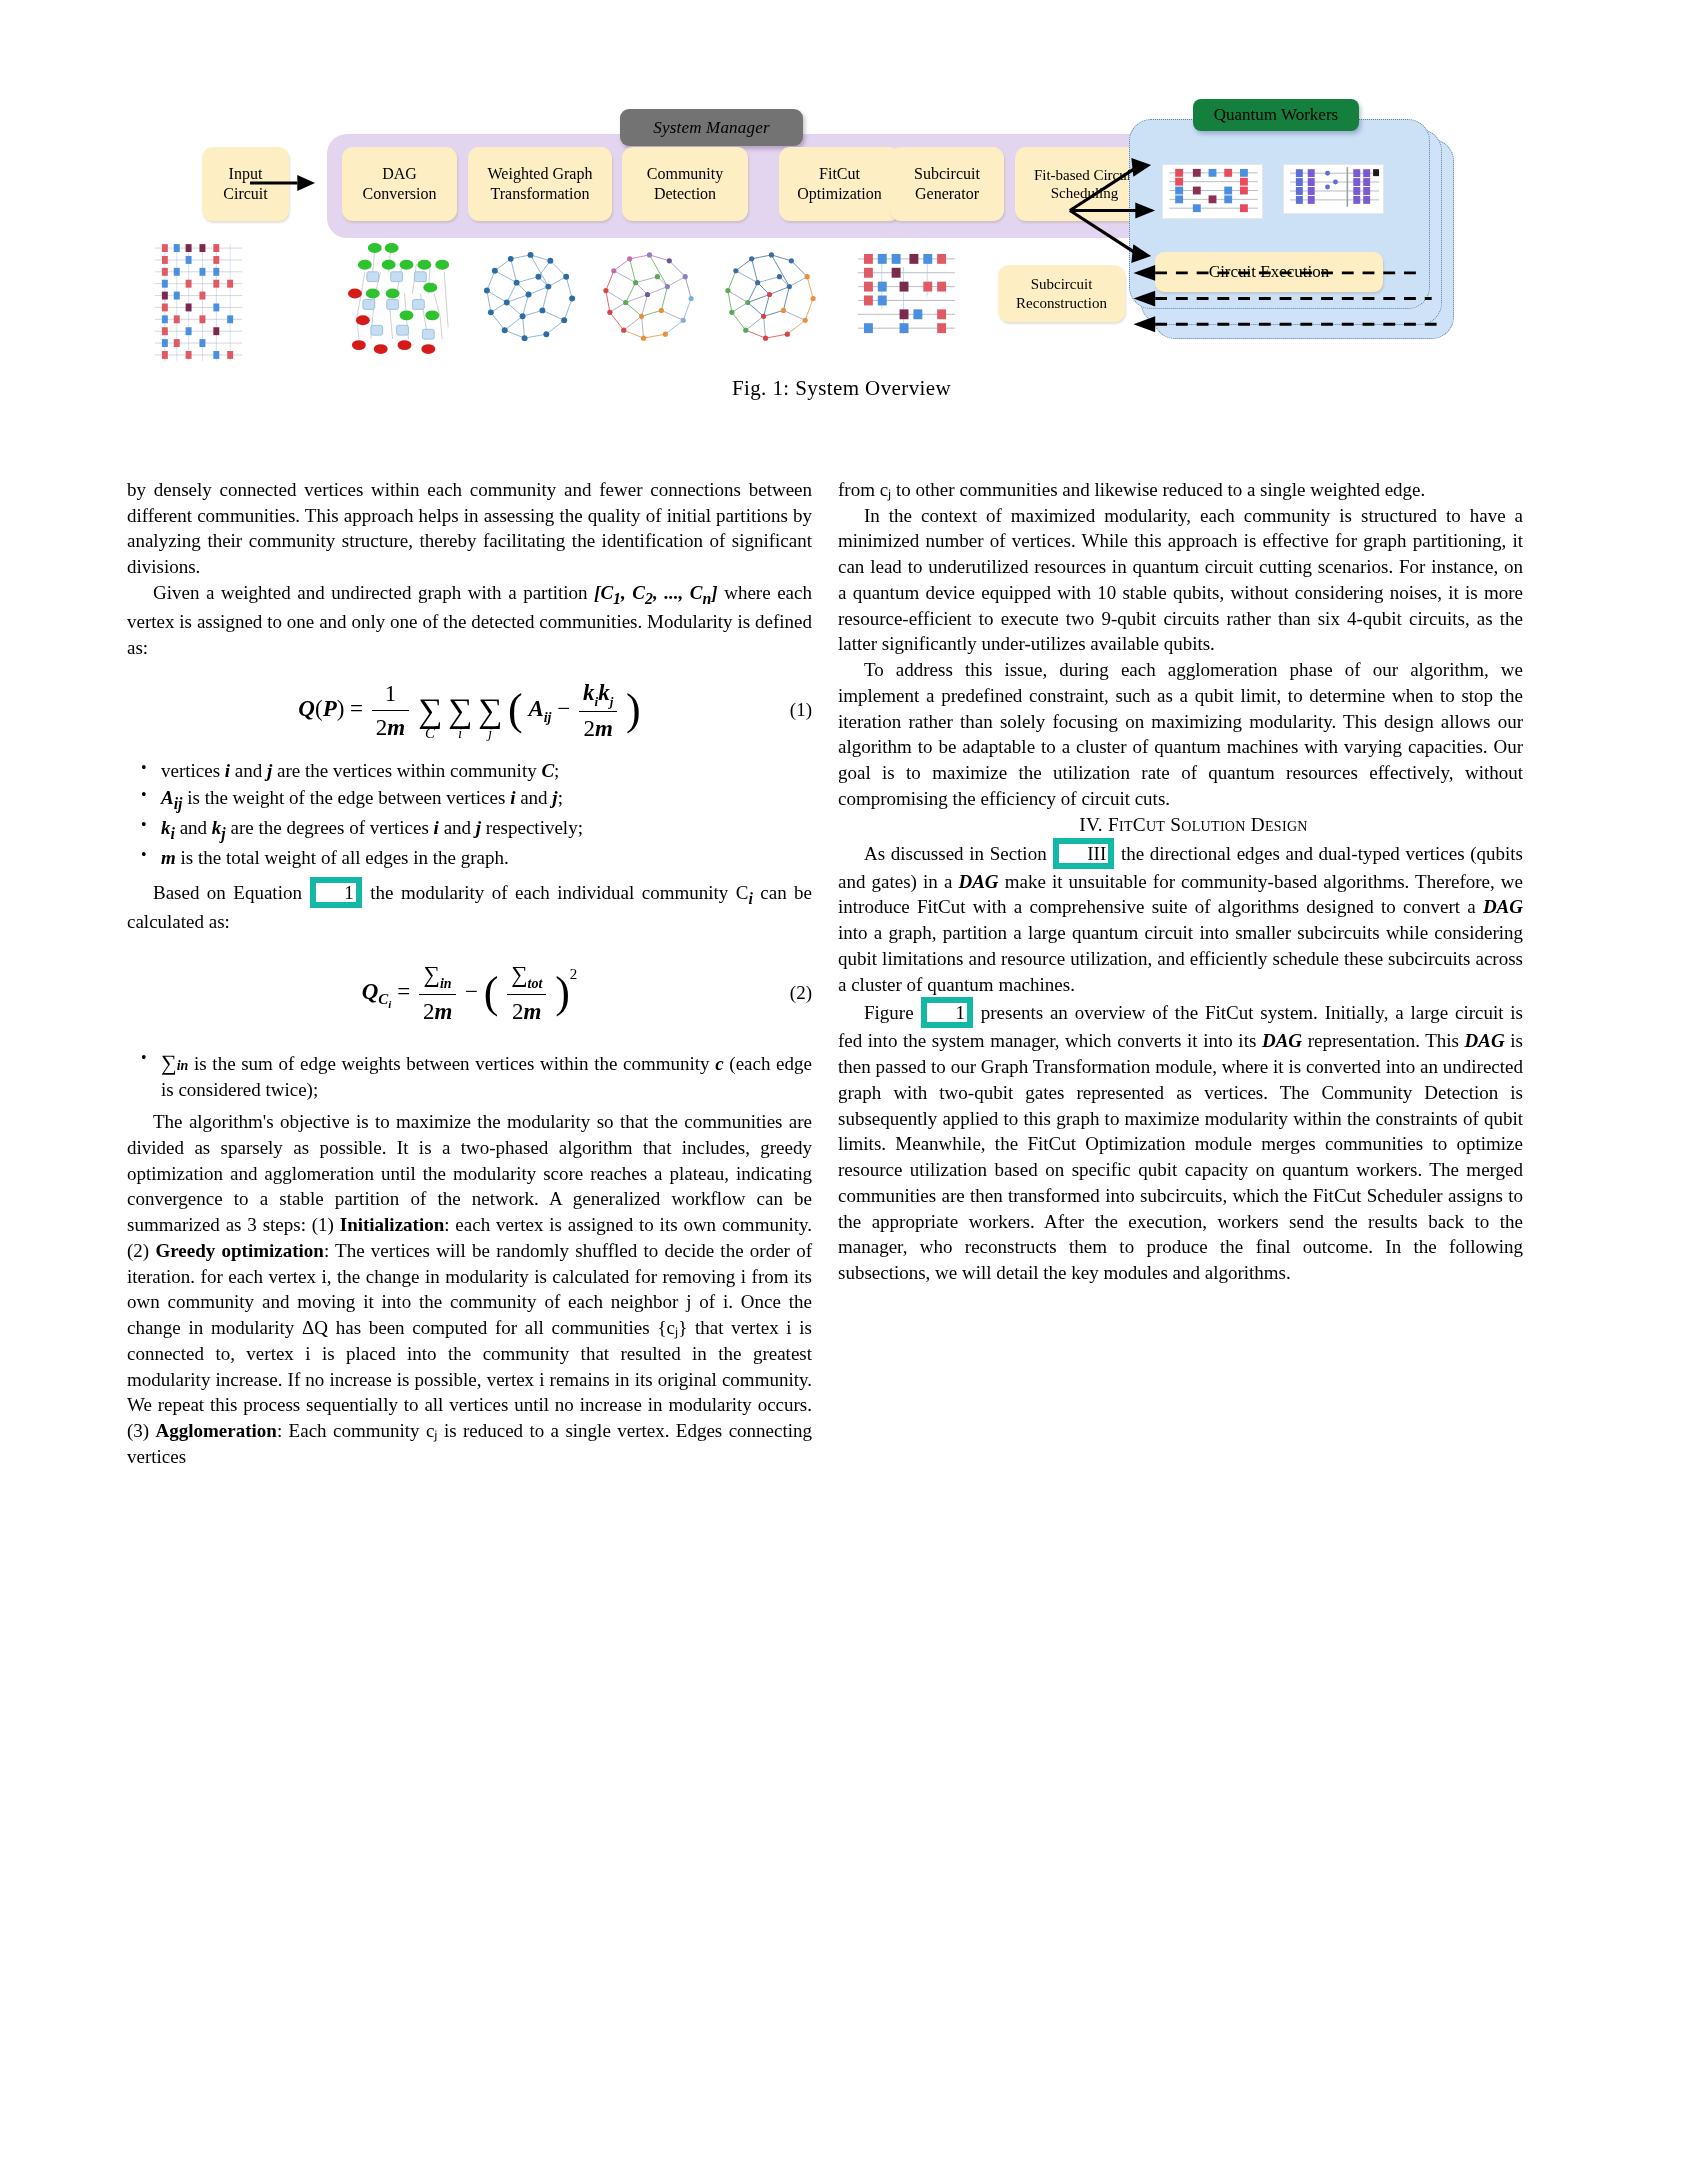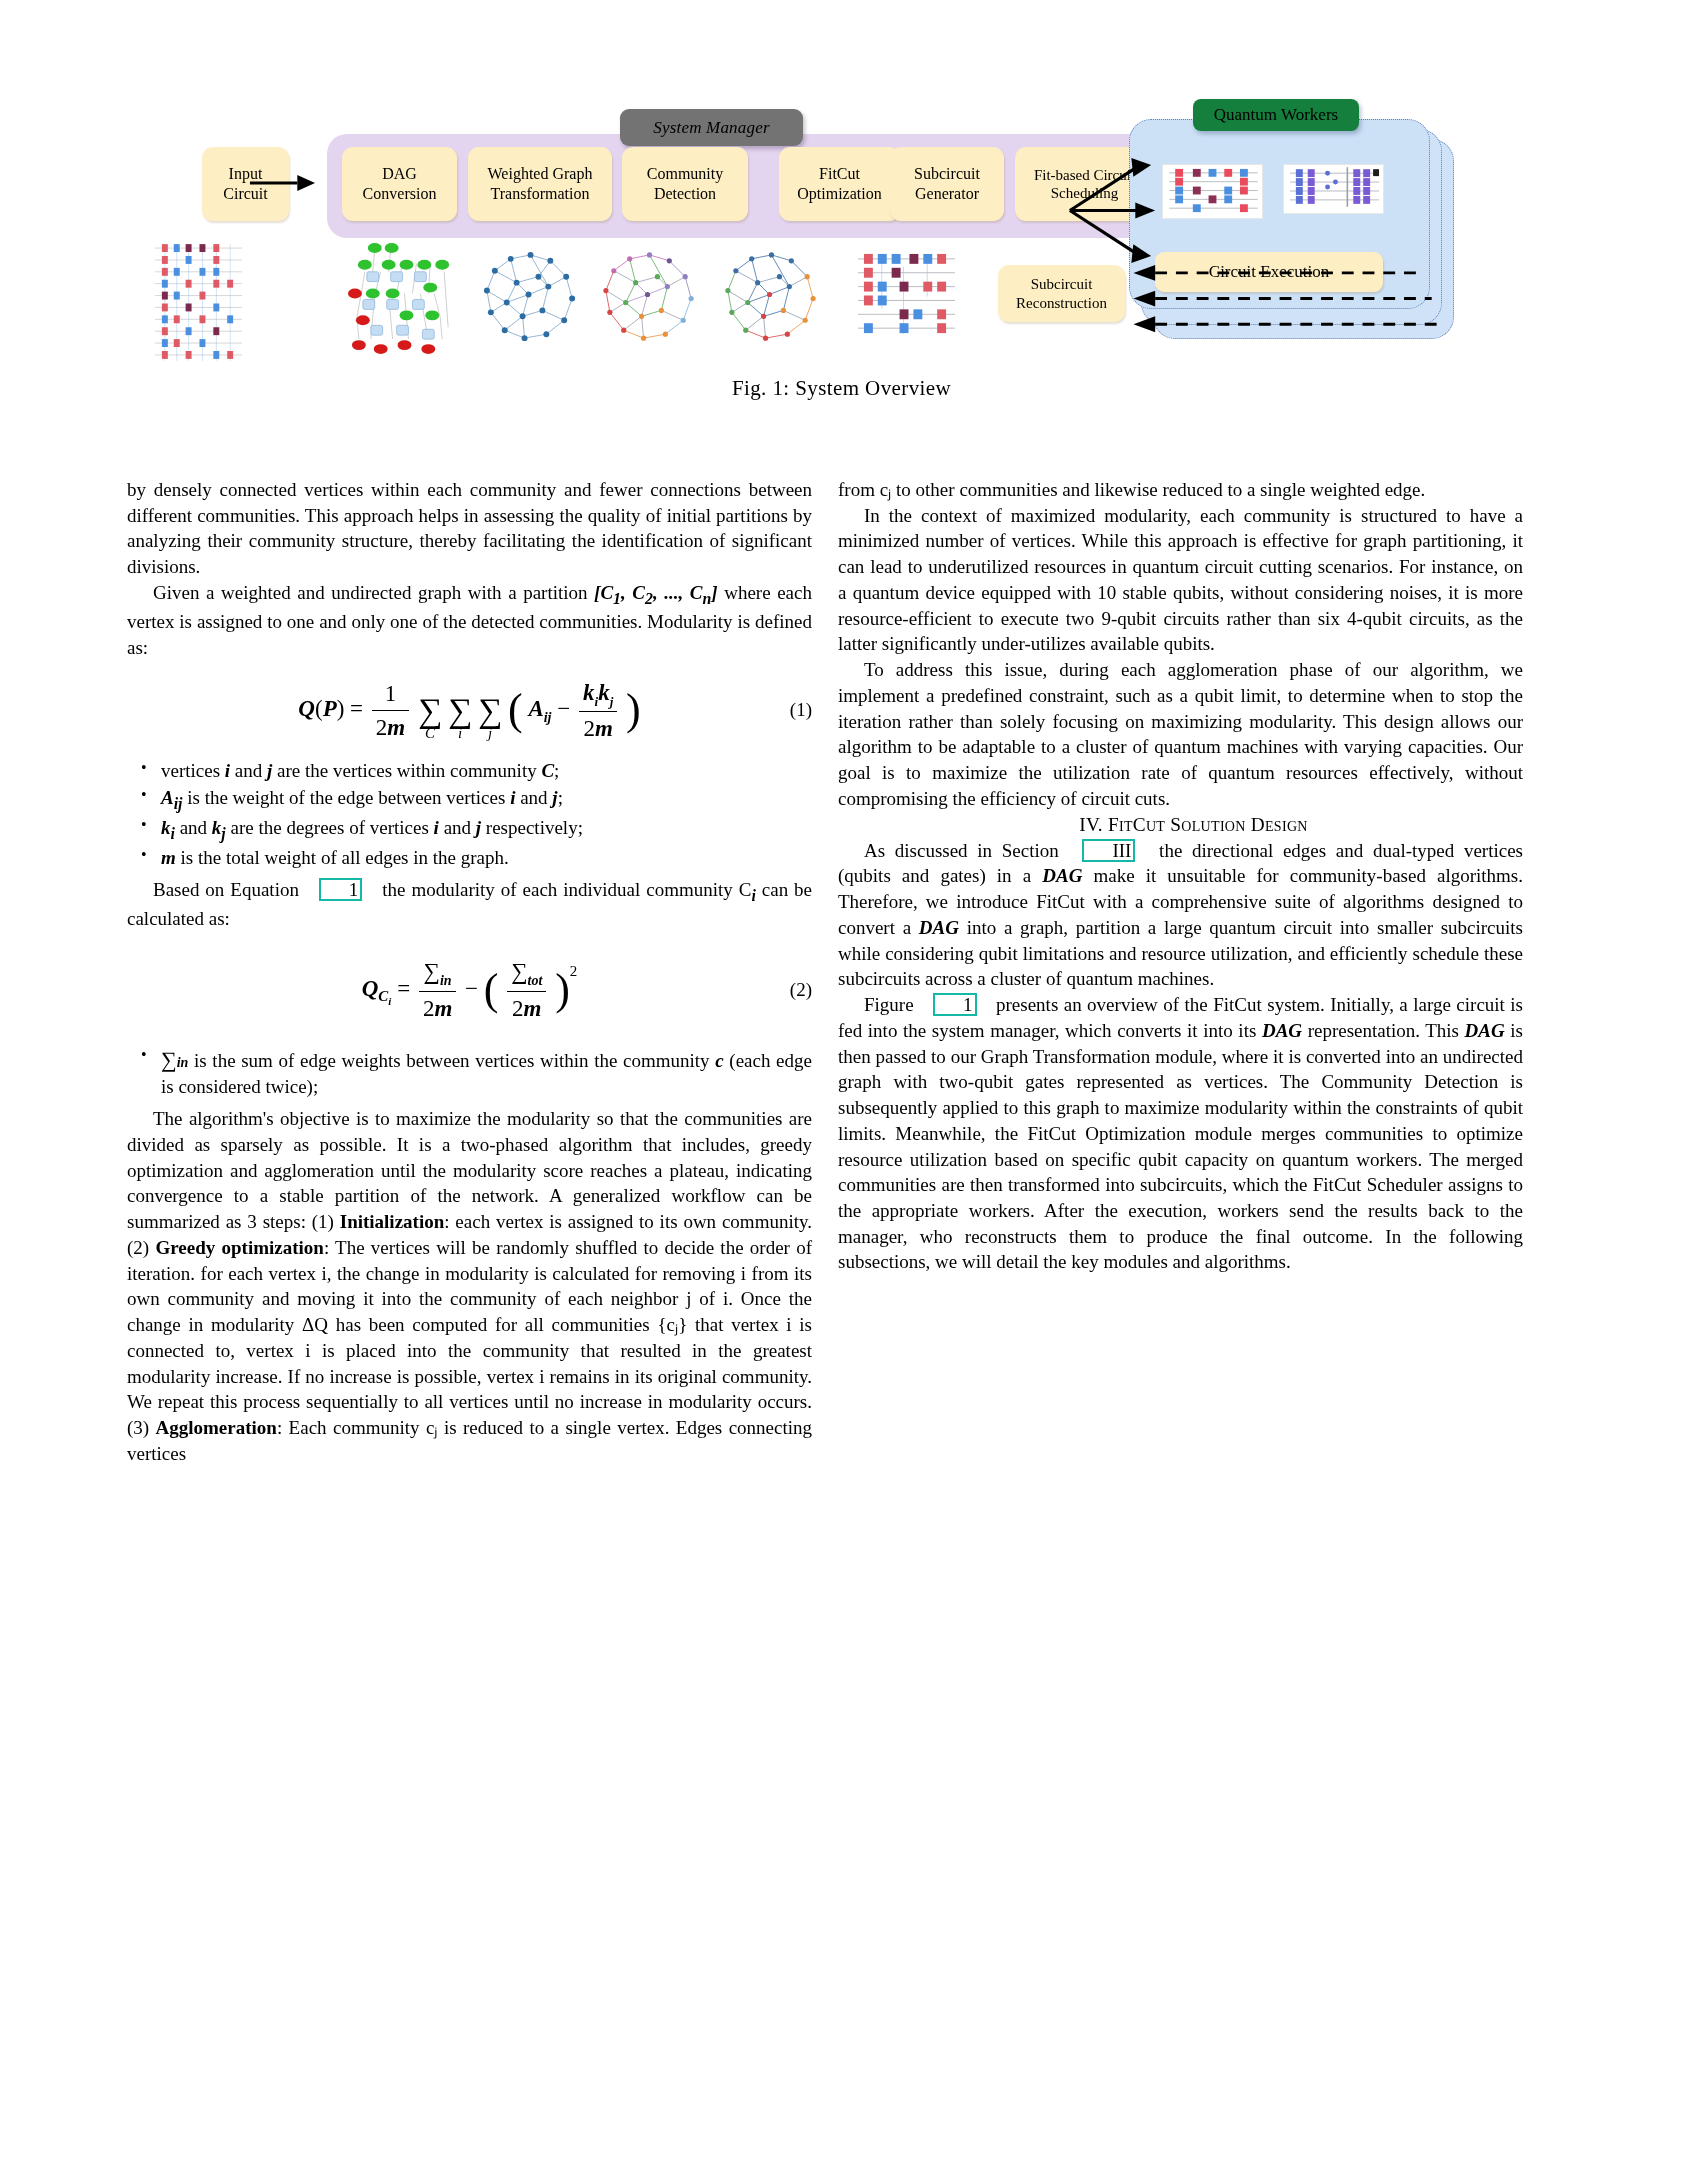--- a/index.html
+++ b/index.html
@@ -108,22 +108,22 @@
   
   .frac { display:inline-block; vertical-align:middle; text-align:center; margin:0 3px; }
   .frac .num { display:block; border-bottom:1.3px solid #000; padding:0 4px 1px 4px; }
   .frac .den { display:block; padding:1px 4px 0 4px; }
   .sum { font-size:34px; position:relative; display:inline-block; vertical-align:middle; line-height:.8; }
   .sum sub { font-size:15px; position:absolute; left:50%; transform:translateX(-50%); top:30px; font-style:italic; }
   .bigparen { font-size:44px; display:inline-block; vertical-align:middle; line-height:.72; font-weight:300; }
   .eqbody { font-size:23px; display:inline-block; }
 
   .reflink {
-    border:2px solid #14b8a6; padding:0 2px; line-height:1;
-    display:inline-block; margin:0 14px;
+    border:6px solid #14b8a6; padding:0 2px; line-height:1;
+    display:inline-block; margin:0 1px;
   }
 
   ul.bul { list-style:none; margin:6px 0 6px 0; padding:0; }
   ul.bul li { position:relative; padding-left:34px; margin:1px 0; text-align:justify; }
   ul.bul li::before {
     content:"\2022"; position:absolute; left:14px; top:-1px; font-size:16px;
   }
 
   .section-head {
     text-align:center; margin:30px 0 18px 0; text-indent:0;

